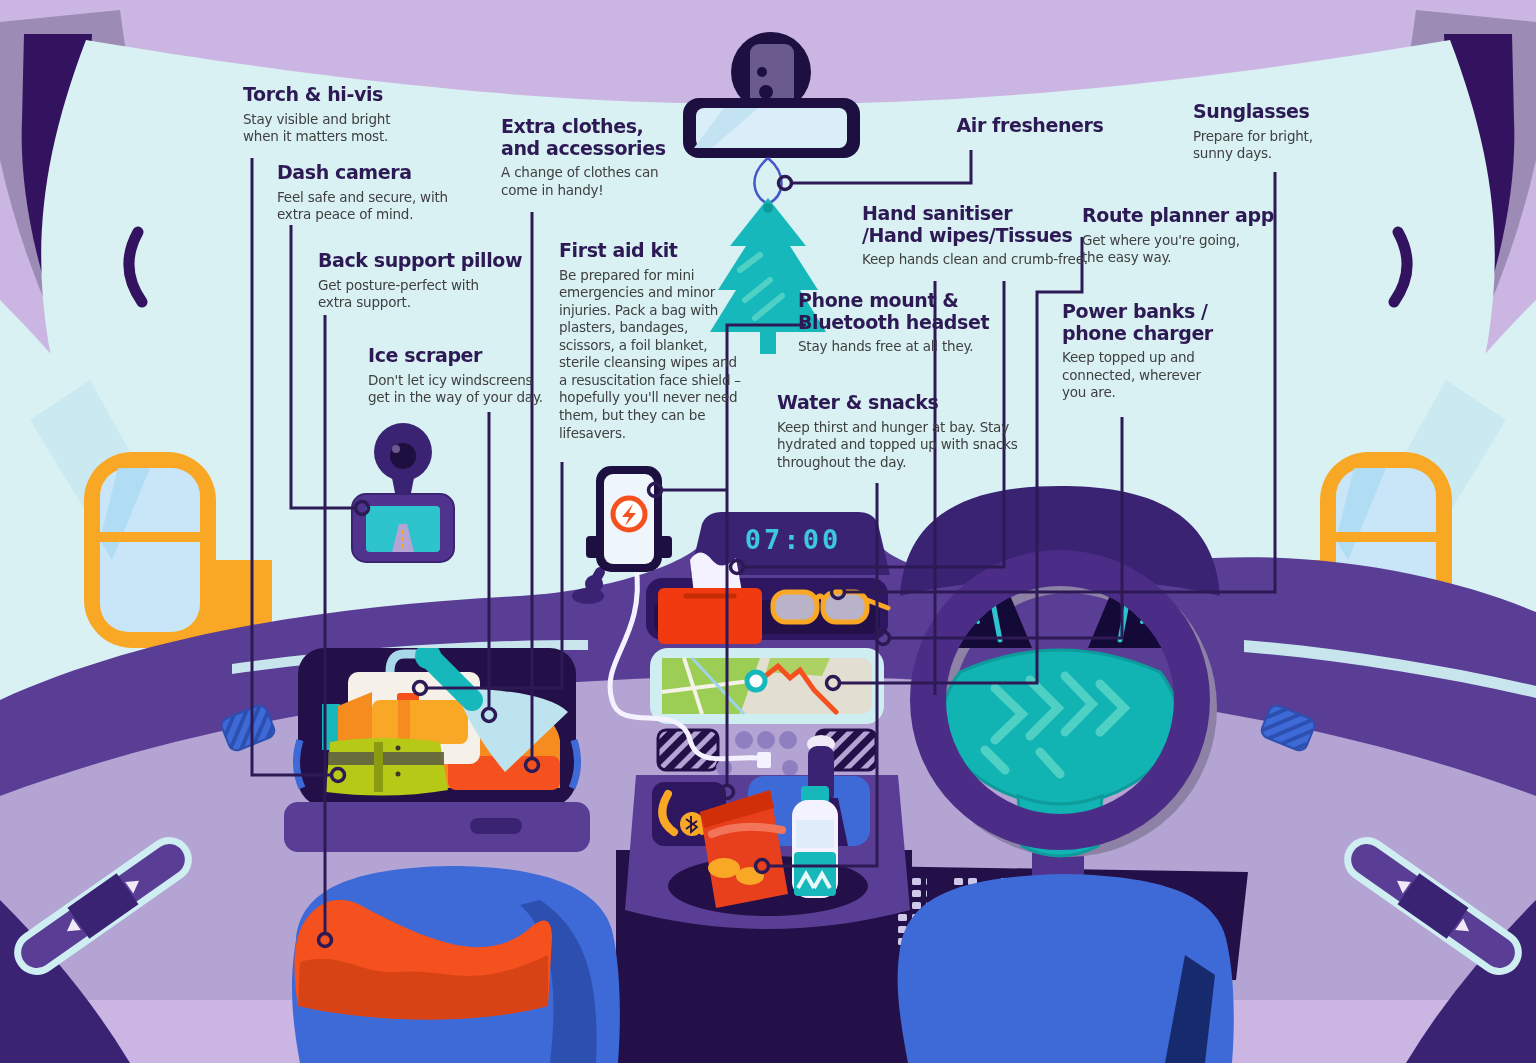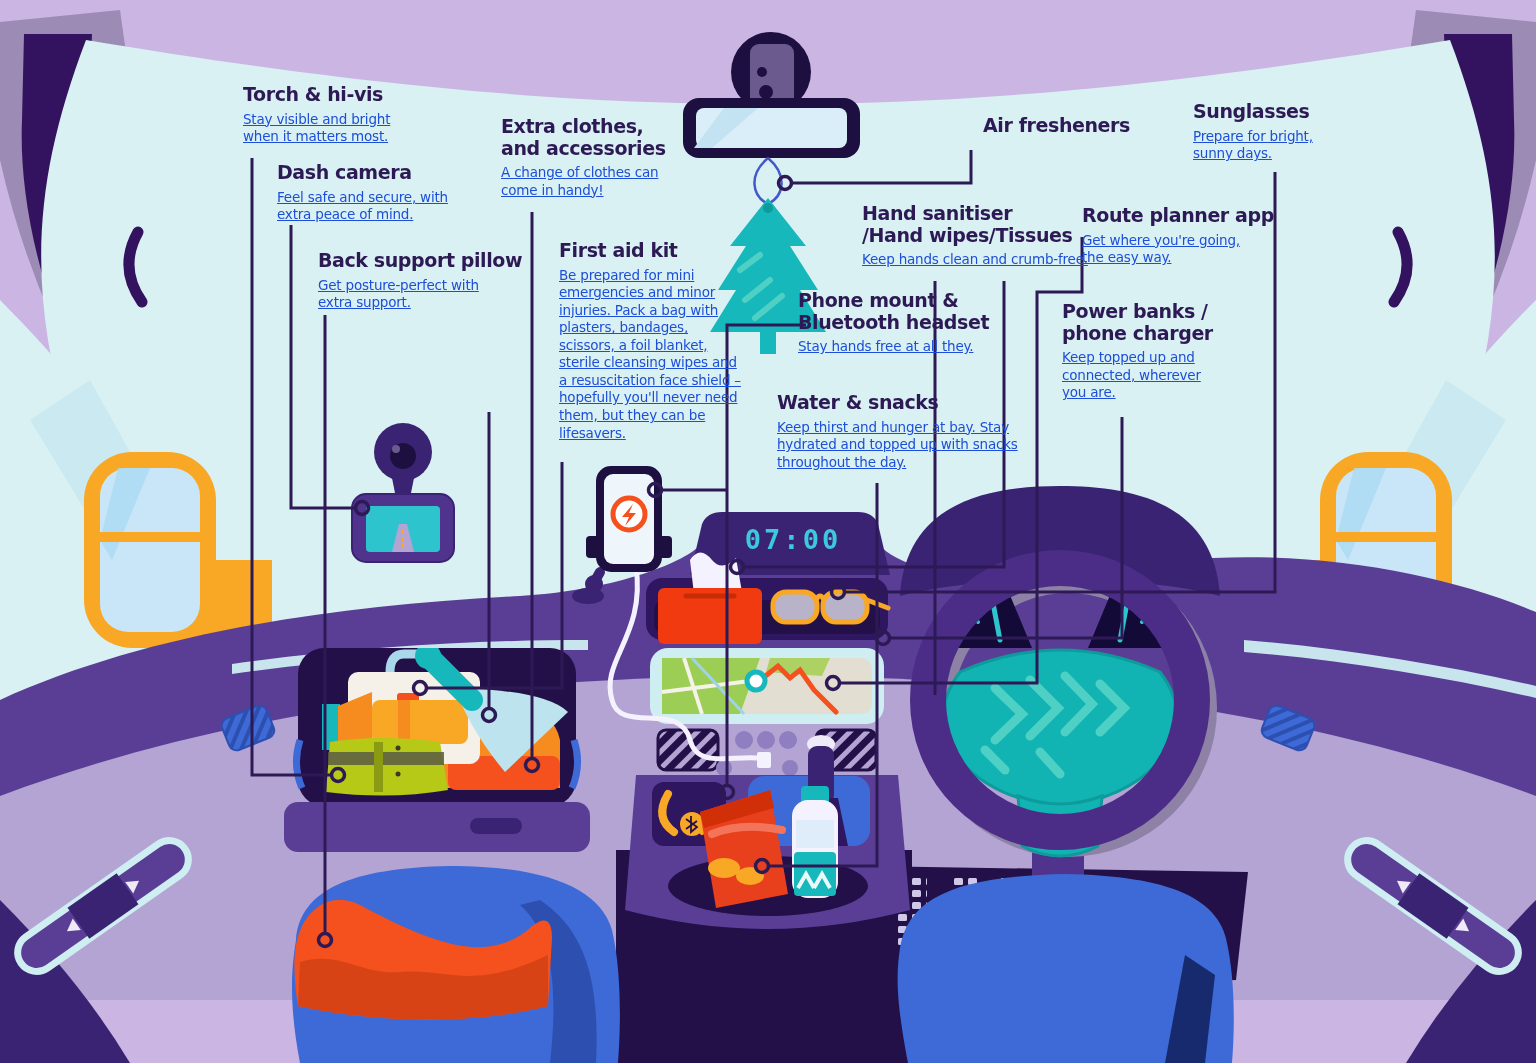--- a/index.html
+++ b/index.html
@@ -3,28 +3,28 @@
 <meta charset="utf-8">
 <style>
   html,body{margin:0;padding:0;background:#cbb5e3;}
   .stage{position:relative;width:1536px;height:1063px;overflow:hidden;background:#cbb5e3;
          font-family:"DejaVu Sans",sans-serif;}
   .stage svg{position:absolute;left:0;top:0;}
   .lb{position:absolute;color:#2d1a55;}
   .lb h3{font:700 19px/1.14 "DejaVu Sans",sans-serif;letter-spacing:-0.4px;margin:0 0 5px;
          white-space:pre-line;color:#2d1a55;}
   .lb p{font:400 13.5px/1.3 "DejaVu Sans",sans-serif;letter-spacing:-0.2px;margin:0;
-        white-space:pre-line;color:#1d4ed8;text-decoration:underline;}
+        white-space:pre-line;color:#404040;}
   #lb-torch{left:243px;top:84px;width:200px}
   #lb-dashcam{left:277px;top:162px;width:220px}
   #lb-pillow{left:318px;top:250px;width:250px}
   #lb-scraper{left:368px;top:345px;width:250px}
   #lb-clothes{left:501px;top:116px;width:200px}
   #lb-firstaid{left:559px;top:240px;width:230px}
-  #lb-freshener{left:930px;top:115px;width:200px;text-align:right}
+  #lb-freshener{left:930px;top:115px;width:200px;text-align:center}
   #lb-sanitiser{left:862px;top:203px;width:260px}
   #lb-phonemount{left:798px;top:290px;width:210px;text-align:left}
   #lb-water{left:777px;top:392px;width:270px}
   #lb-route{left:1082px;top:205px;width:200px}
   #lb-power{left:1062px;top:301px;width:175px}
   #lb-sunglasses{left:1193px;top:101px;width:165px}
   #clockText{position:absolute;left:735px;top:524px;width:116px;text-align:center;
              font:700 27px "DejaVu Sans Mono",monospace;color:#3cc9dc;letter-spacing:3px;}
 </style>
 </head>
@@ -370,20 +370,25 @@
 <div class="lb" id="lb-dashcam">
   <h3>Dash camera</h3>
   <p>Feel safe and secure, with
 extra peace of mind.</p>
 </div>
 <div class="lb" id="lb-pillow">
   <h3>Back support pillow</h3>
   <p>Get posture-perfect with
 extra support.</p>
 </div>
+<div class="lb" id="lb-scraper">
+  <h3>Ice scraper</h3>
+  <p>Don't let icy windscreens
+get in the way of your day.</p>
+</div>
 <div class="lb" id="lb-clothes">
   <h3>Extra clothes,
 and accessories</h3>
   <p>A change of clothes can
 come in handy!</p>
 </div>
 <div class="lb" id="lb-firstaid">
   <h3>First aid kit</h3>
   <p>Be prepared for mini
 emergencies and minor

